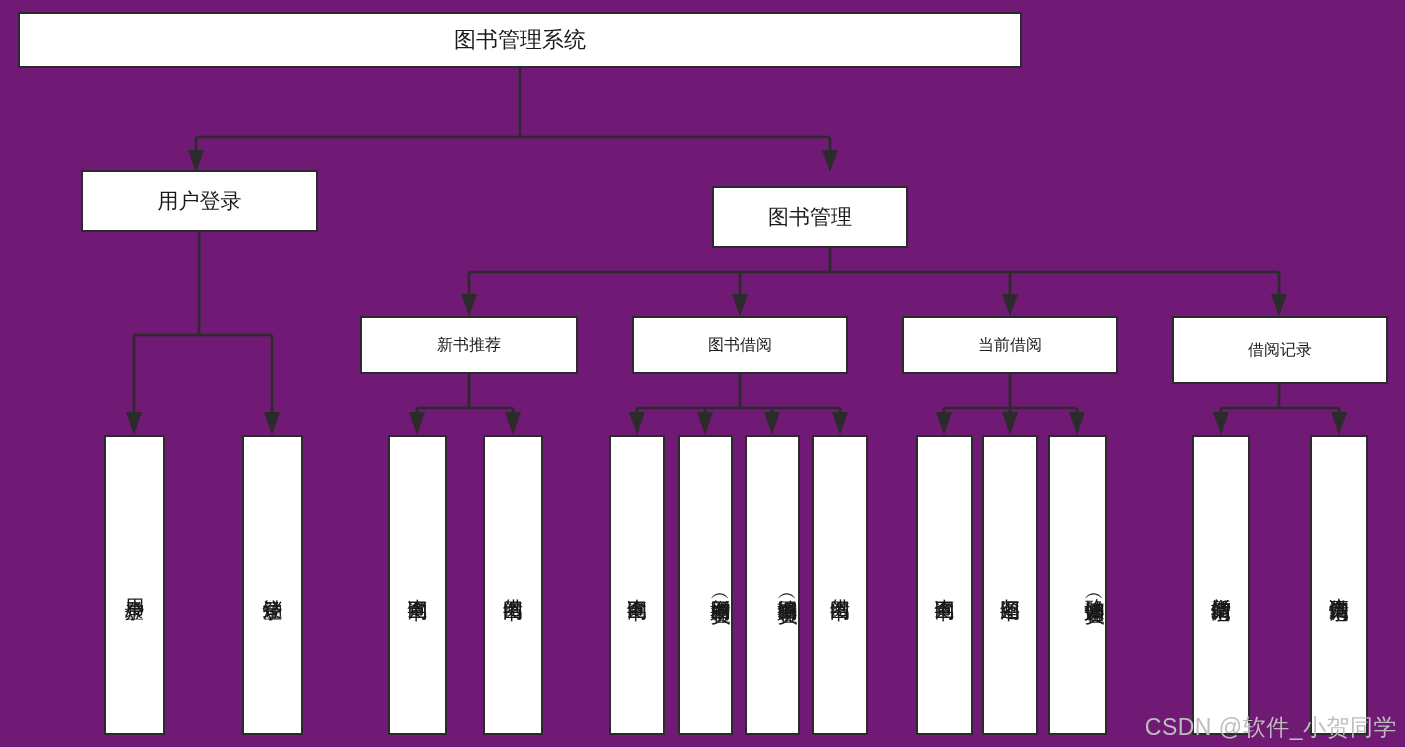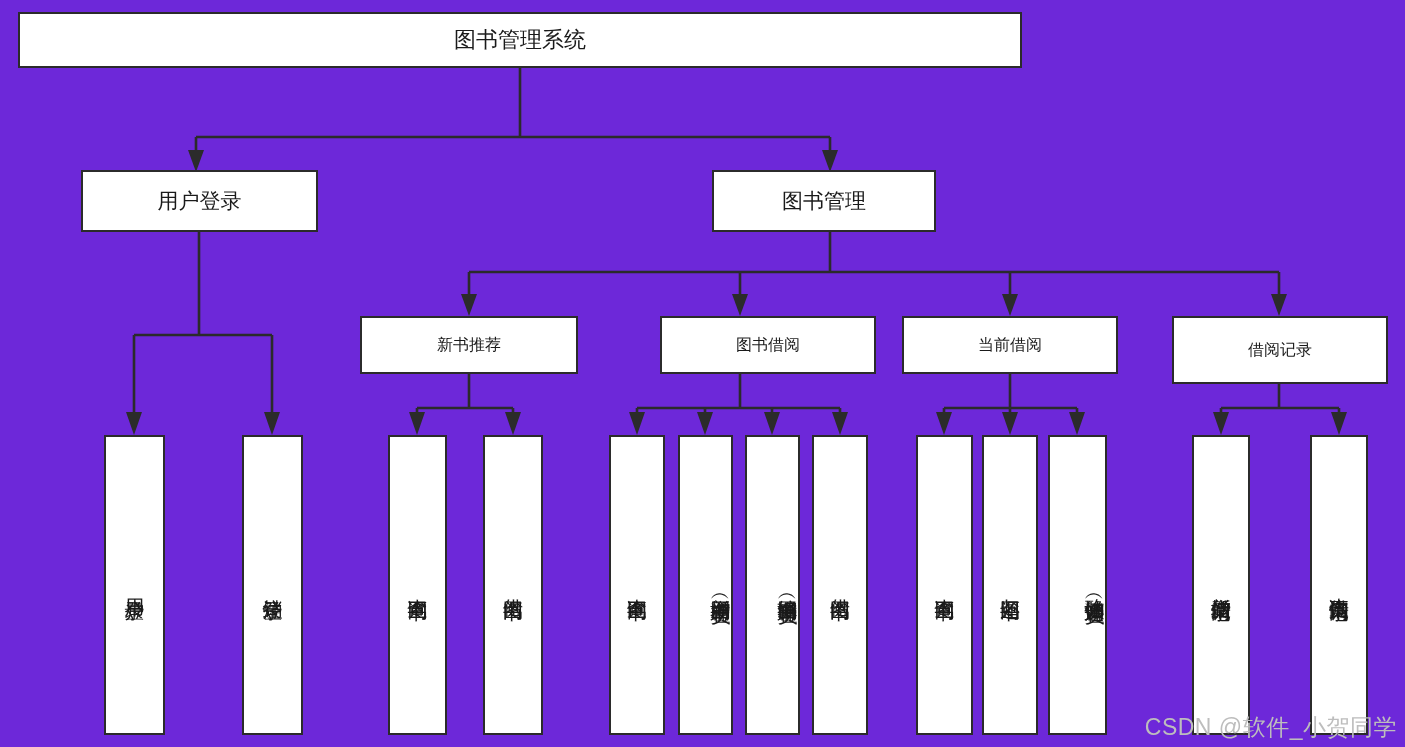--- a/index.html
+++ b/index.html
@@ -1,17 +1,17 @@
 <!DOCTYPE html>
 <html><head>
 <meta charset="utf-8">
 <style>
   html,body{margin:0;padding:0;background:#ffffff;}
   body{font-family:"Liberation Sans","DejaVu Sans",sans-serif;}
-  #canvas{position:relative;width:1405px;height:747px;background:#6d28d9;overflow:hidden;}
+  #canvas{position:relative;width:1405px;height:747px;background:#701a75;overflow:hidden;}
 
   .node{position:absolute;box-sizing:border-box;background:#ffffff;border:2px solid #2b2b2b;
         display:flex;align-items:center;justify-content:center;color:#1a1a1a;}
   .node.root{font-size:22px;}
   .node.lvl1{font-size:21px;}
   .node.lvl2{font-size:16px;}
 
   .node.leaf{font-size:20px;line-height:1.06;letter-spacing:1px;
              writing-mode:vertical-rl;text-orientation:upright;
              align-items:flex-start;justify-content:center;padding-top:4px;}
@@ -92,28 +92,28 @@
     <polygon points="1339,435 1331,412 1347,412"></polygon>
   </svg>
 
   <div class="node root" style="left:18px;top:12px;width:1004px;height:56px;">
     <span>图书管理系统</span>
   </div>
 
   <div class="node lvl1" style="left:81px;top:170px;width:237px;height:62px;">
     <span>用户登录</span>
   </div>
-  <div class="node lvl1" style="left:712px;top:170px;width:224px;height:62px;">
+  <div class="node lvl1" style="left:712px;top:186px;width:196px;height:62px;">
     <span>图书管理</span>
   </div>
 
   <div class="node lvl2" style="left:360px;top:316px;width:218px;height:58px;">
     <span>新书推荐</span>
   </div>
-  <div class="node lvl2" style="left:632px;top:316px;width:216px;height:58px;margin-left:28px;">
+  <div class="node lvl2" style="left:632px;top:316px;width:216px;height:58px;">
     <span>图书借阅</span>
   </div>
   <div class="node lvl2" style="left:902px;top:316px;width:216px;height:58px;">
     <span>当前借阅</span>
   </div>
   <div class="node lvl2" style="left:1172px;top:316px;width:216px;height:68px;">
     <span>借阅记录</span>
   </div>
 
   <div class="node leaf mid" style="left:104px;top:435px;width:61px;height:300px;">

